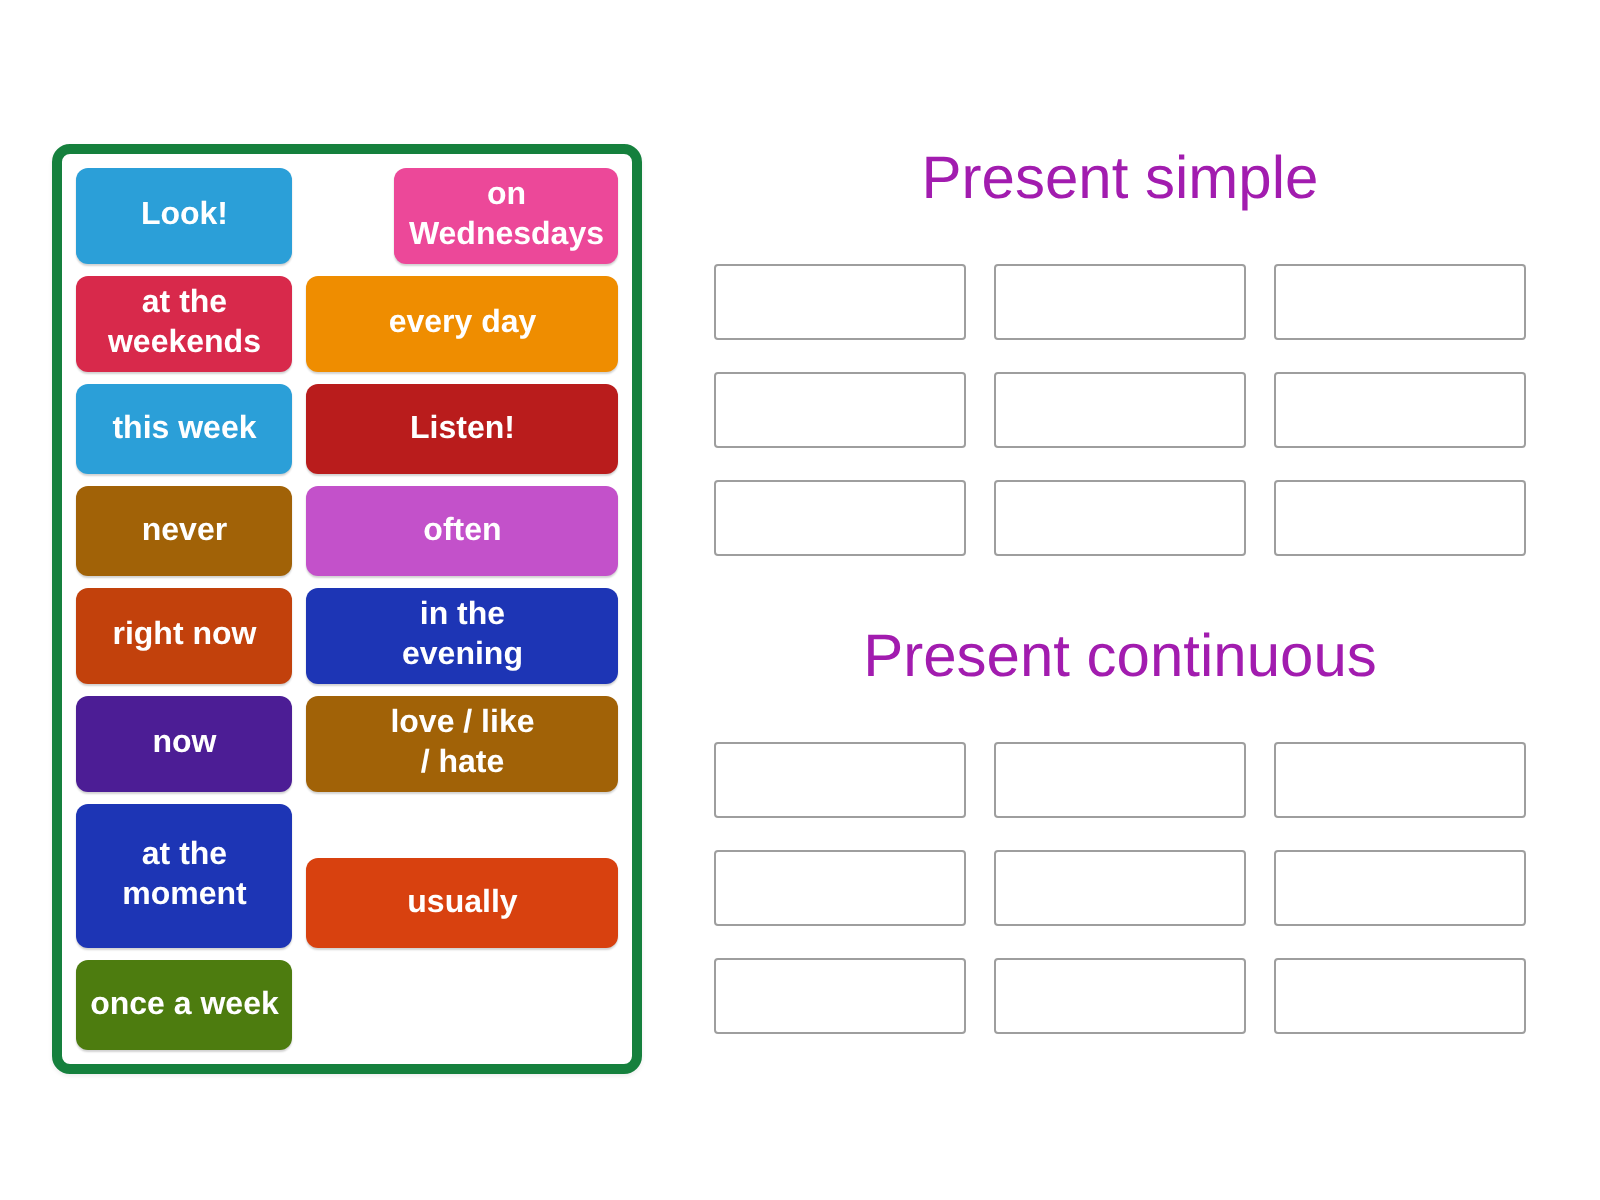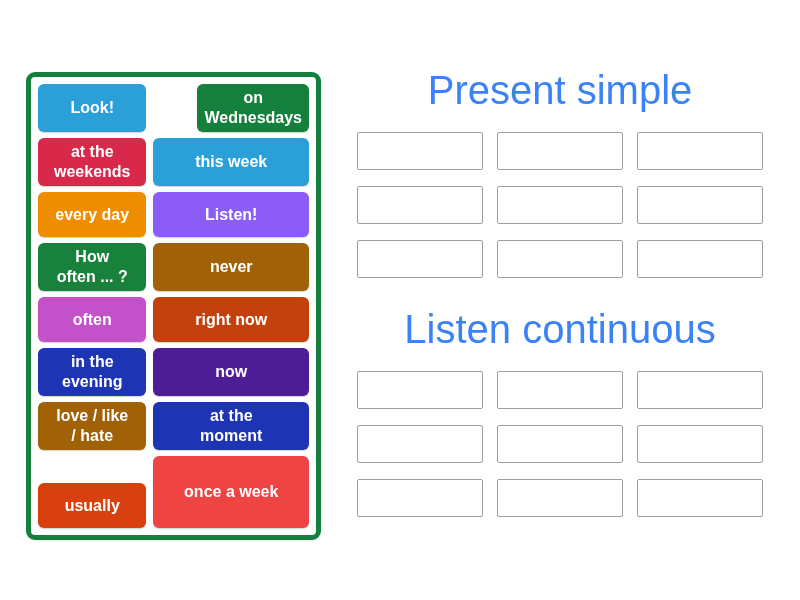--- a/index.html
+++ b/index.html
@@ -50,24 +50,24 @@
 
   
   .groups {
     position: absolute;
     left: 357px;
     top: 72px;
     width: 406px;
   }
   .group-title {
     margin: 0 0 24px 0;
-    font-size: 40px;
+    font-size: 30px;
     font-weight: 400;
     line-height: 36px;
-    color: #3b82f6;
+    color: #a21caf;
     text-align: center;
   }
   .group-title.second { margin-top: 33px; }
   .slot-grid {
     display: grid;
     grid-template-columns: repeat(3, 126px);
     gap: 16px 14px;
   }
   .slot {
     width: 126px;
@@ -79,41 +79,39 @@
   }
 </style>
 </head>
 <body>
 
 <div class="stage">
 
   <div class="word-bank">
     <div class="tile-grid">
         <div class="tile" style="background: rgb(43, 159, 216);">Look!</div>
-        <div class="tile" style="background: #15803d; margin-left: 44px;">on
+        <div class="tile" style="background: #ec4899; margin-left: 44px;">on
 Wednesdays</div>
         <div class="tile" style="background: rgb(216, 41, 75);">at the
 weekends</div>
+        <div class="tile" style="background: rgb(239, 141, 0);">every day</div>
         <div class="tile" style="background: rgb(43, 159, 216);">this week</div>
-        <div class="tile" style="background: rgb(239, 141, 0);">every day</div>
-        <div class="tile" style="background: #8b5cf6;">Listen!</div>
-        <div class="tile" style="background: rgb(24, 129, 60);">How
-often ... ?</div>
+        <div class="tile" style="background: #b91c1c;">Listen!</div>
         <div class="tile" style="background: #a16207;">never</div>
         <div class="tile" style="background: rgb(195, 81, 202);">often</div>
         <div class="tile" style="background: #c2410c;">right now</div>
         <div class="tile" style="background: rgb(29, 53, 181);">in the
 evening</div>
         <div class="tile" style="background: #4c1d95;">now</div>
         <div class="tile" style="background: #a16207;">love / like
 / hate</div>
         <div class="tile" style="background: rgb(29, 53, 181);">at the
 moment</div>
         <div class="tile" style="background: rgb(216, 65, 15); margin-top: 27px;">usually</div>
-        <div class="tile" style="background: #ef4444;">once a week</div>
+        <div class="tile" style="background: #4d7c0f;">once a week</div>
       </div>
   </div>
 
   <div class="groups">
 
     <section>
       <h2 class="group-title">Present simple</h2>
       <div class="slot-grid">
           <div class="slot"></div>
           <div class="slot"></div>
@@ -121,21 +119,21 @@
           <div class="slot"></div>
           <div class="slot"></div>
           <div class="slot"></div>
           <div class="slot"></div>
           <div class="slot"></div>
           <div class="slot"></div>
         </div>
     </section>
 
     <section>
-      <h2 class="group-title second">Listen continuous</h2>
+      <h2 class="group-title second">Present continuous</h2>
       <div class="slot-grid">
           <div class="slot"></div>
           <div class="slot"></div>
           <div class="slot"></div>
           <div class="slot"></div>
           <div class="slot"></div>
           <div class="slot"></div>
           <div class="slot"></div>
           <div class="slot"></div>
           <div class="slot"></div>

